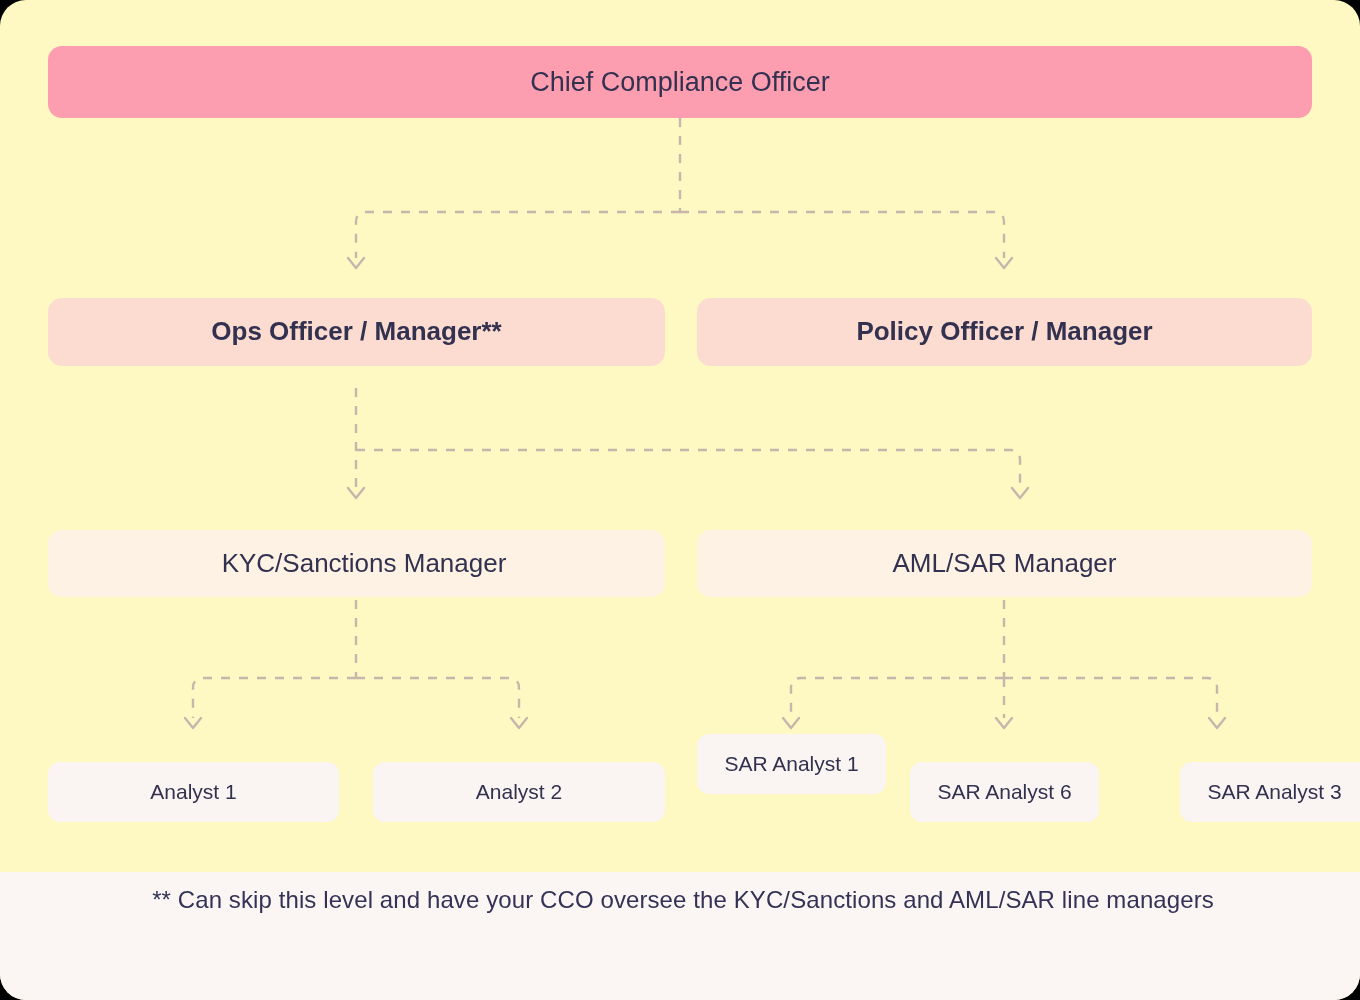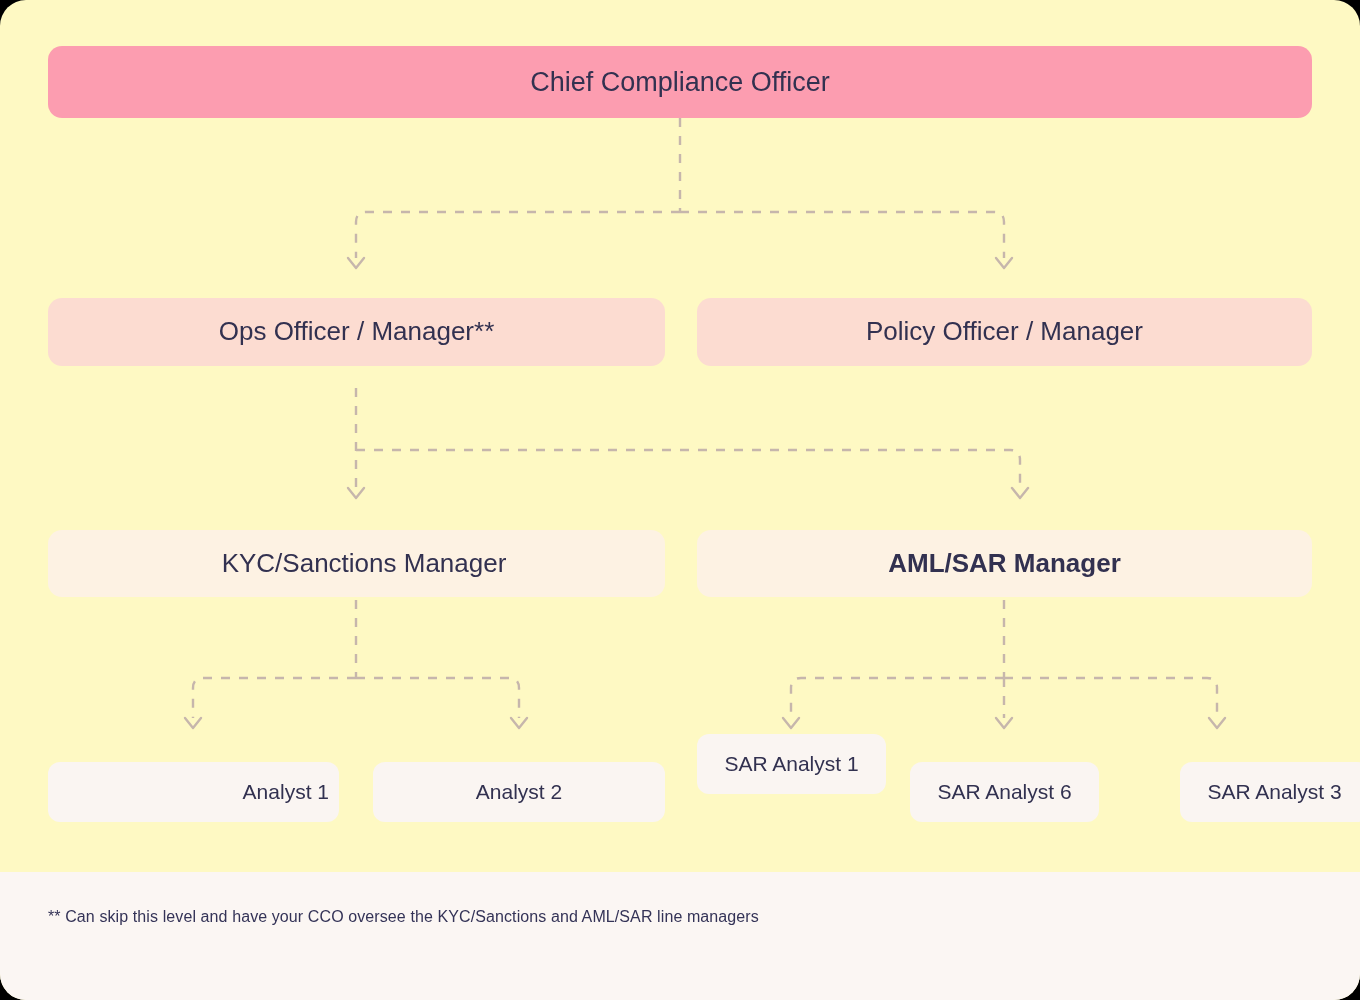--- a/index.html
+++ b/index.html
@@ -34,20 +34,21 @@
     line-height: 1.2;
     padding: 0 10px;
   }
   .lvl1 {
     background: #FC9DB0;
     font-size: 27px;
   }
   .lvl2 {
     background: #FCDCD1;
     font-size: 26px;
+    font-weight: bold;
   }
   .lvl3 {
     background: #FDF2E3;
     font-size: 26px;
   }
   .lvl4 {
     background: #FAF5F2;
     font-size: 21px;
     border-radius: 12px;
   }
@@ -55,25 +56,26 @@
     position: absolute;
     left: 0;
     top: 872px;
     width: 1360px;
     height: 128px;
     background: #FBF6F3;
   }
   #footer-note {
     position: absolute;
     left: 48px;
-    top: 908px;
+    top: 886px;
     width: 1270px;
-    font-size: 16px;
+    font-size: 24px;
     color: #343357;
     letter-spacing: 0.1px;
+    text-align: center;
   }
   #connectors {
     position: absolute;
     left: 0; top: 0;
     width: 1360px;
     height: 1000px;
     pointer-events: none;
   }
 </style>
 </head>
@@ -122,25 +124,25 @@
   <div class="node lvl2" style="left:48px; top:298px; width:617px; height:68px;">
     <span>Ops Officer / Manager**</span>
   </div>
   <div class="node lvl2" style="left:697px; top:298px; width:615px; height:68px;">
     <span>Policy Officer / Manager</span>
   </div>
 
   <div class="node lvl3" style="left:48px; top:530px; width:617px; height:67px;padding-left:25px;">
     <span>KYC/Sanctions Manager</span>
   </div>
-  <div class="node lvl3" style="left:697px; top:530px; width:615px; height:67px;font-weight:bold;">
+  <div class="node lvl3" style="left:697px; top:530px; width:615px; height:67px;">
     <span>AML/SAR Manager</span>
   </div>
 
-  <div class="node lvl4" style="left:48px; top:762px; width:291px; height:60px;justify-content:flex-end;">
+  <div class="node lvl4" style="left:48px; top:762px; width:291px; height:60px;">
     <span>Analyst 1</span>
   </div>
   <div class="node lvl4" style="left:373px; top:762px; width:292px; height:60px;">
     <span>Analyst 2</span>
   </div>
   <div class="node lvl4" style="left:697px; top:734px; width:189px; height:60px;">
     <span>SAR Analyst 1</span>
   </div>
   <div class="node lvl4" style="left:910px; top:762px; width:189px; height:60px;">
     <span>SAR Analyst 6</span>

